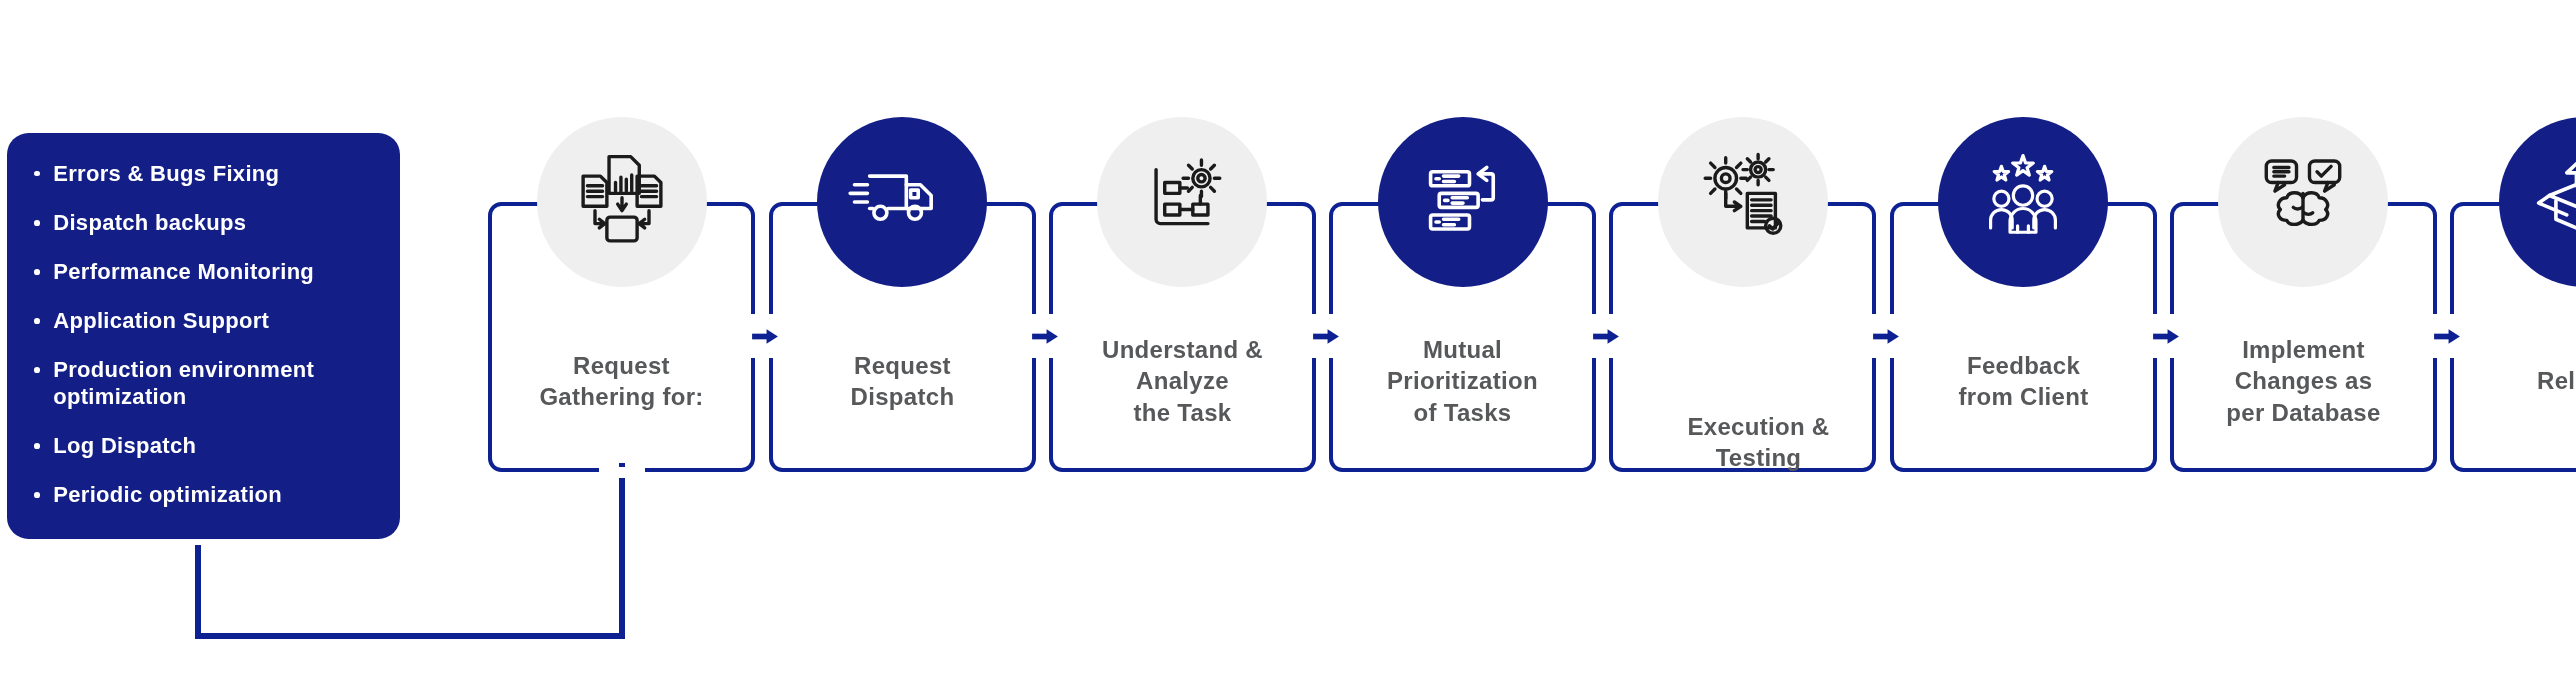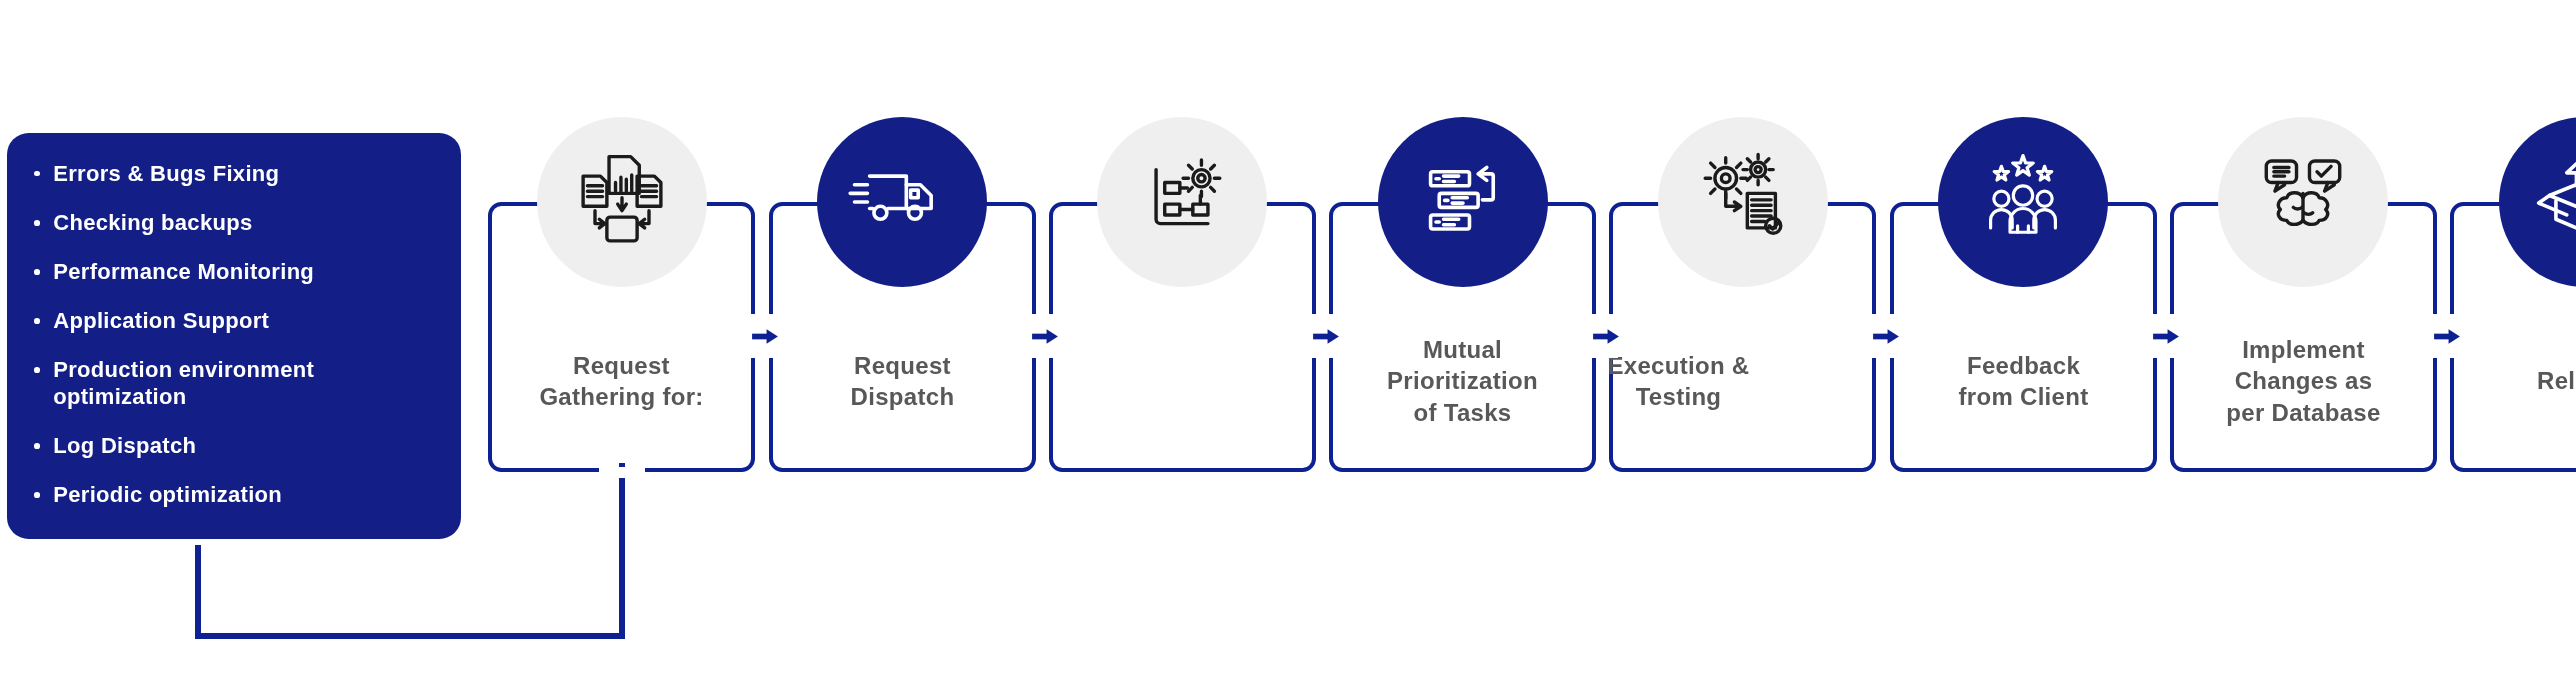--- a/index.html
+++ b/index.html
@@ -1,20 +1,20 @@
 <!DOCTYPE html>
 <html style="font-size:8.2px"><head>
 <meta charset="utf-8">
 <style>
   html,body{margin:0;padding:0;background:#ffffff;}
   .canvas{position:relative;width:2748px;height:676px;background:#ffffff;
           font-family:"Liberation Sans",sans-serif;overflow:hidden;}
 
   
-  .panel{position:absolute;left:7.2px;top:133px;width:454px;height:406px;
+  .panel{position:absolute;left:7.2px;top:133px;width:393px;height:406px;
          background:#131f87;border-radius:21.6px;box-sizing:border-box;
          padding:28px 17.5px 30px 27px;display:flex;flex-direction:column;
          justify-content:space-between;z-index:1;}
   .panel-item{display:flex;align-items:flex-start;gap:13.4px;}
   .bullet-dot{flex:0 0 auto;width:5.7px;height:5.7px;border-radius:50%;
               background:#ffffff;margin-top:9.8px;}
   .panel-item-text{color:#ffffff;font-size:22px;font-weight:700;
                    line-height:1.22;letter-spacing:0.3px;}
 
   
@@ -46,21 +46,21 @@
 
 <div class="canvas">
 
   <div class="panel">
     <div class="panel-item">
       <span class="bullet-dot"></span>
       <span class="panel-item-text prewrap">Errors &amp; Bugs Fixing</span>
     </div>
     <div class="panel-item">
       <span class="bullet-dot"></span>
-      <span class="panel-item-text prewrap">Checking backups</span>
+      <span class="panel-item-text prewrap">Dispatch backups</span>
     </div>
     <div class="panel-item">
       <span class="bullet-dot"></span>
       <span class="panel-item-text prewrap">Performance Monitoring</span>
     </div>
     <div class="panel-item">
       <span class="bullet-dot"></span>
       <span class="panel-item-text prewrap">Application Support</span>
     </div>
     <div class="panel-item">
@@ -126,20 +126,25 @@
       <path d="M26,20 v46 a4,4 0 0 0 4,4 h44"></path>
       <rect x="34" y="32" width="14" height="10"></rect>
       <rect x="34" y="52" width="14" height="10"></rect>
       <rect x="60" y="52" width="14" height="10"></rect>
       <path d="M48,37 h7 M48,57 h12 M67,52 v-8"></path>
       <circle cx="68" cy="28" r="8"></circle>
       <circle cx="68" cy="28" r="3.4"></circle>
       <path d="M68,16 v-5 M68,40 v5 M56,28 h-5 M80,28 h5 M59.5,19.5 l-3.5,-3.5 M76.5,19.5 l3.5,-3.5 M59.5,36.5 l-3.5,3.5 M76.5,36.5 l3.5,3.5"></path>
     </svg>
   </div>
+  <div class="step-text-zone" style="left:1049px;">
+    <div class="step-label prewrap">Understand &amp;
+Analyze
+the Task</div>
+  </div>
 
   <div class="step" style="left:1329px;"></div>
   <div class="step-circle dark" style="left:1378px;">
     <svg class="icon" width="108" height="108" viewBox="0 0 100 100" fill="none" stroke="#ffffff" stroke-width="3.6" stroke-linecap="round" stroke-linejoin="round">
       <rect x="20" y="22" width="36" height="13" rx="2"></rect>
       <path d="M25,28.5 h3 M32,26 h14 M32,31 h10"></path>
       <rect x="28" y="42" width="36" height="13" rx="2"></rect>
       <path d="M33,48.5 h3 M40,46 h14 M40,51 h10"></path>
       <rect x="20" y="62" width="36" height="13" rx="2"></rect>
       <path d="M25,68.5 h3 M32,66 h14 M32,71 h10"></path>
@@ -162,21 +167,21 @@
       <circle cx="64" cy="20" r="7"></circle>
       <circle cx="64" cy="20" r="2.8"></circle>
       <path d="M64,10 v-4 M64,30 v4 M54,20 h-4 M74,20 h4 M57,13 l-3,-3 M71,13 l3,-3 M57,27 l-3,3 M71,27 l3,3"></path>
       <path d="M34,40 v14 h10 M42,50 L48,54 L42,58"></path>
       <rect x="54" y="42" width="26" height="32"></rect>
       <path d="M58,48 h18 M58,53 h18 M58,58 h18 M58,63 h18 M58,68 h12"></path>
       <circle cx="78" cy="72" r="7"></circle>
       <path d="M74.5,72 l3,3 l5.5,-6"></path>
     </svg>
   </div>
-  <div class="step-text-zone" style="left:1545px;">
+  <div class="step-text-zone" style="left:1625px;align-items:flex-end;">
     <div class="step-label prewrap">Execution &amp;
 Testing</div>
   </div>
 
   <div class="step" style="left:1890px;"></div>
   <div class="step-circle dark" style="left:1938px;">
     <svg class="icon" width="108" height="108" viewBox="0 0 100 100" fill="none" stroke="#ffffff" stroke-width="3.2" stroke-linecap="round" stroke-linejoin="round">
       <polygon points="50,7 52.35,13.76 59.51,13.91 53.8,18.24 55.88,25.09 50,21 44.12,25.09 46.2,18.24 40.49,13.91 47.65,13.76"></polygon>
       <polygon points="30,17 31.65,21.73 36.66,21.84 32.66,24.87 34.11,29.66 30,26.8 25.89,29.66 27.34,24.87 23.34,21.84 28.35,21.73"></polygon>
       <polygon points="70,17 71.65,21.73 76.66,21.84 72.66,24.87 74.11,29.66 70,26.8 65.89,29.66 67.34,24.87 63.34,21.84 68.35,21.73"></polygon>

